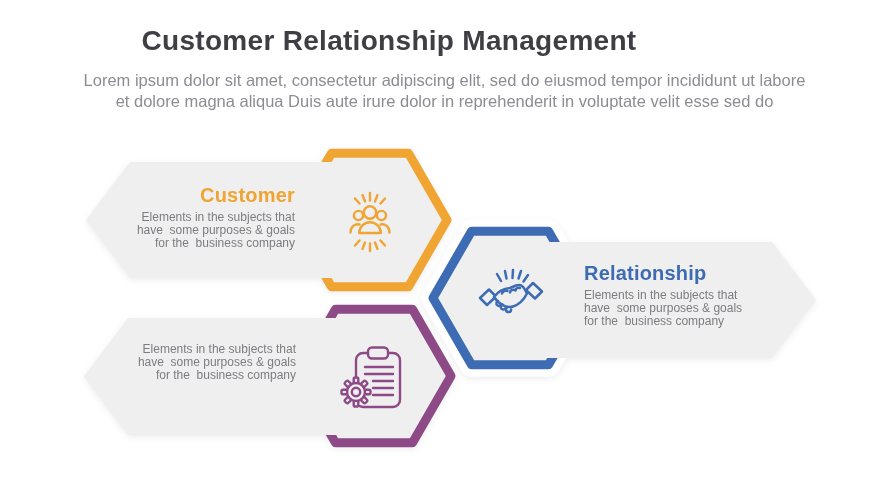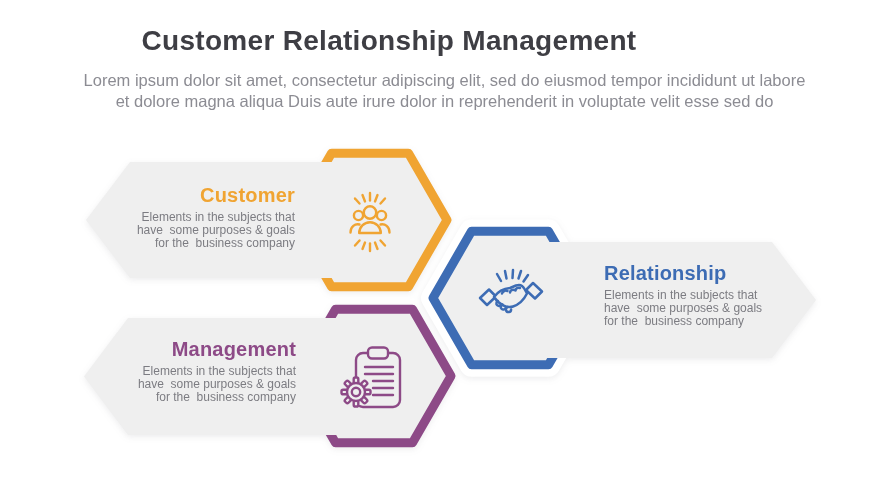--- a/index.html
+++ b/index.html
@@ -117,27 +117,26 @@
     </g>
   </svg>
 
   <div class="card-text align-right" style="top:184px; right:594px; width:235px;">
     <div class="card-title" style="color: rgb(240, 164, 50);">Customer</div>
     <div class="card-desc" style="color: rgb(124, 124, 130);">Elements in the subjects that
 have  some purposes &amp; goals
 for the  business company</div>
   </div>
 
-  <div class="card-text align-left" style="top:262px; left:604px; width:250px;">
+  <div class="card-text align-left" style="top:262px; left:584px; width:250px;">
     <div class="card-title" style="color: rgb(61, 108, 180);">Relationship</div>
     <div class="card-desc" style="color: rgb(124, 124, 130);">Elements in the subjects that
 have  some purposes &amp; goals
 for the  business company</div>
   </div>
 
   <div class="card-text align-right" style="top:338px; right:593px; width:235px;">
-    <div class="card-title" style="color: rgb(141, 74, 135);">Management</div>
     <div class="card-desc" style="color: rgb(124, 124, 130);">Elements in the subjects that
 have  some purposes &amp; goals
 for the  business company</div>
   </div>
 
 </div>
 
 </body></html>

